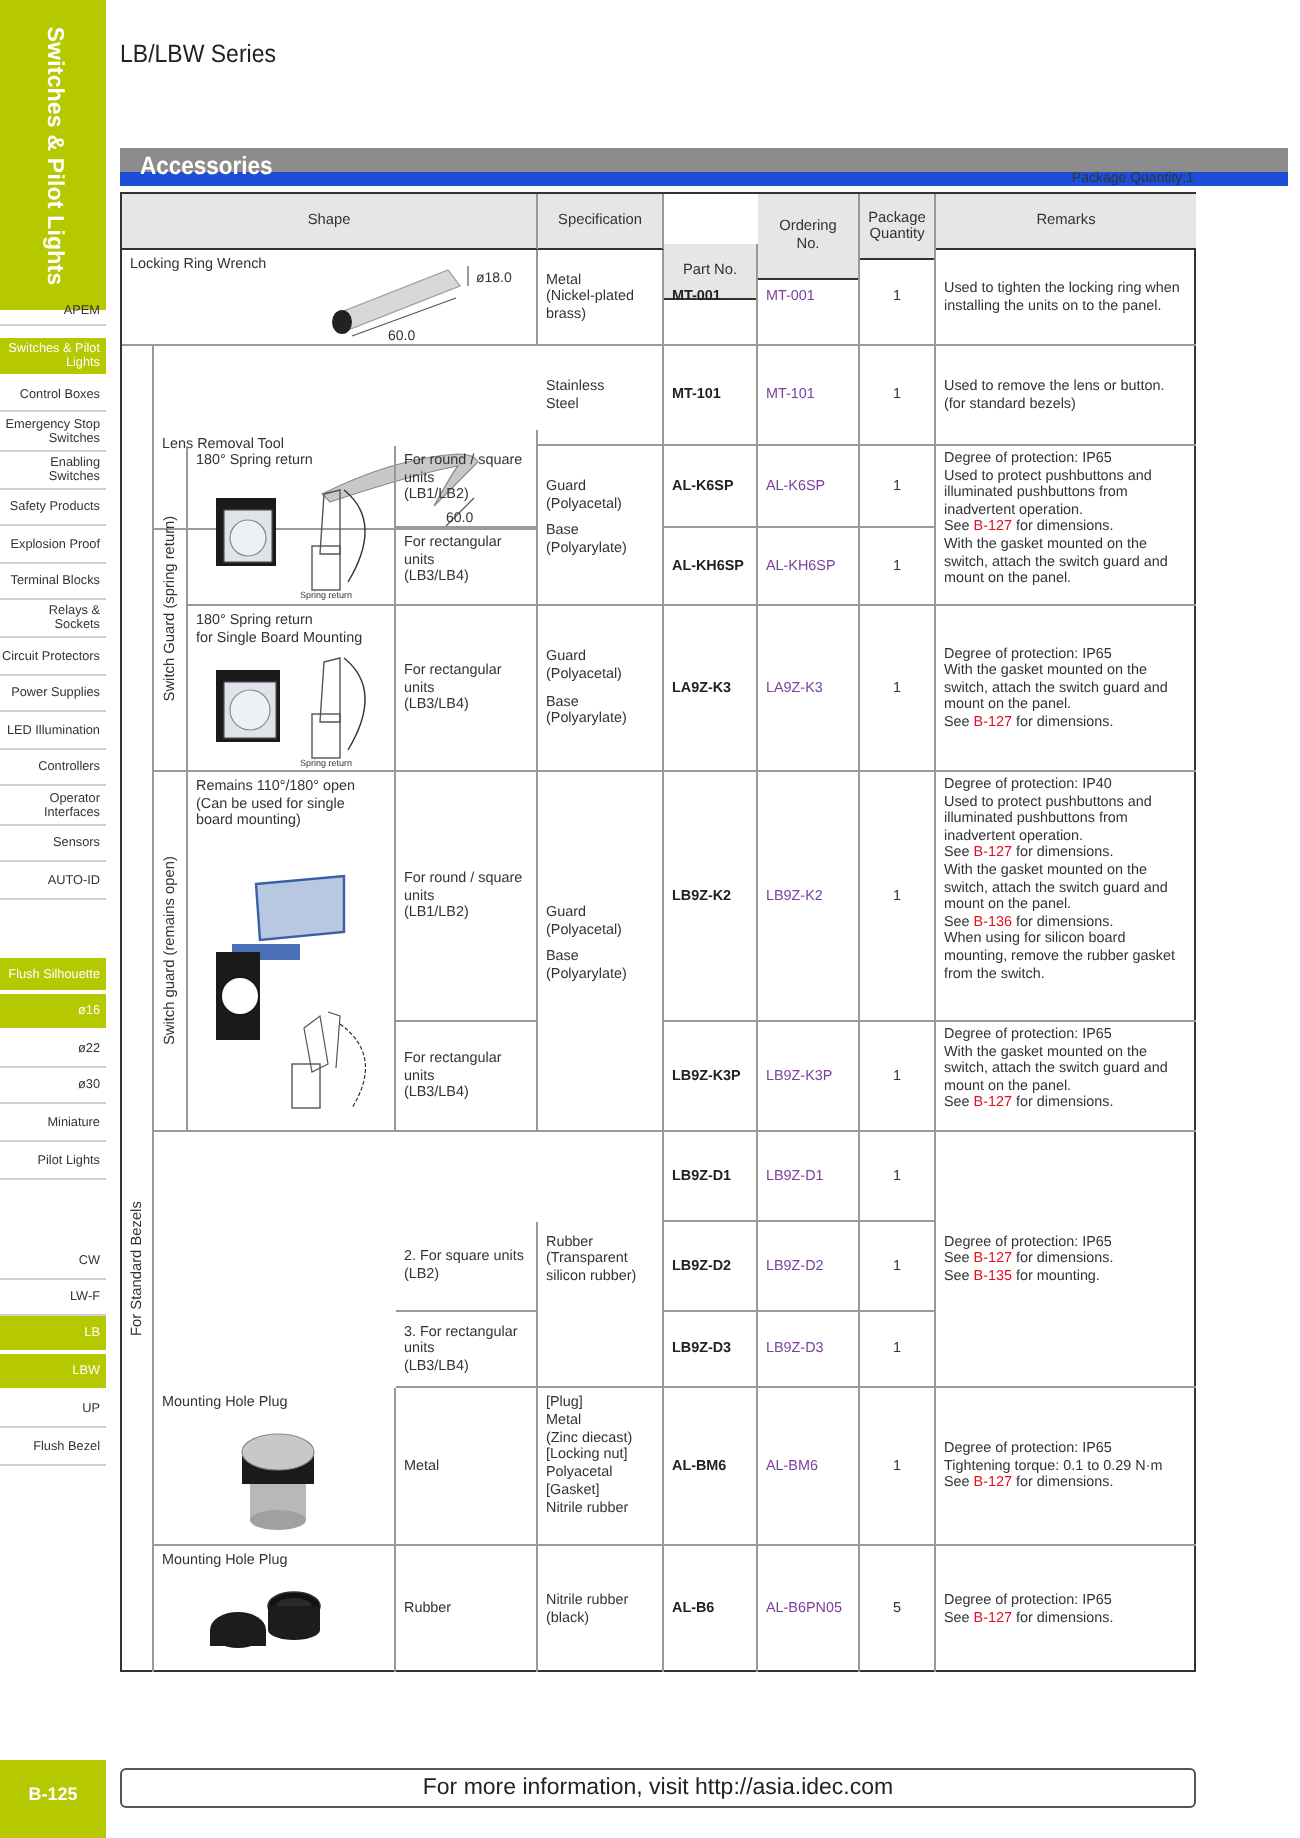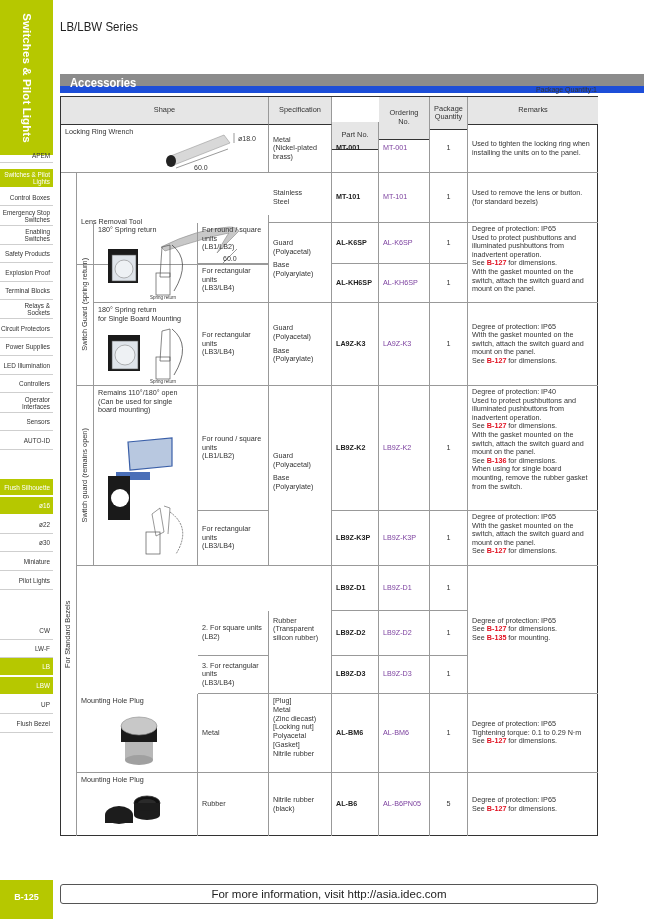--- a/index.html
+++ b/index.html
@@ -19,21 +19,21 @@
   .pkg-note { position: absolute; right: 53px; top: 86px; font-size: 7px; color: #333; }
 
   
   .tbl { position: absolute; left: 60px; top: 96px; width: 538px; height: 740px; border: 1.5px solid #333; }
   .cell { position: absolute; border-right: 1px solid #999; border-bottom: 1px solid #999; font-size: 7.2px; line-height: 8.6px; color: #333; padding: 3px 4px; overflow: hidden; }
   .hdr { background: #e6e6e6; display: flex; align-items: center; justify-content: center; text-align: center; font-size: 7.4px; border-bottom: 1.5px solid #333; }
   .mid { display: flex; align-items: center; }
   .ctr { display: flex; align-items: center; justify-content: center; text-align: center; }
   .bold { font-weight: bold; color: #222; }
   .purple { color: #7b3f9e; }
-  .ref { color: #e01020; font-weight: bold; }
+  .ref { color: #e01020; font-weight: normal; }
   .vlabel { display: flex; align-items: center; justify-content: center; }
   .vlabel span { transform: rotate(-90deg); white-space: nowrap; font-size: 7.4px; }
   .line { display:block; }
   .gap { display:block; height: 5px; }
 
   .footer-tab { position: absolute; left: 0; top: 880px; width: 53px; height: 39px; background: #b6c800; }
   .footer-tab span { position: absolute; left: 0; width: 53px; top: 12px; text-align: center; color: #fff; font-weight: bold; font-size: 9px; }
   .footer-box { position: absolute; left: 60px; top: 884px; width: 538px; height: 20px; border: 1px solid #555; border-radius: 3px; text-align: center; font-size: 11.5px; line-height: 18px; color: #222; }
 
   
@@ -288,21 +288,21 @@
   <div class="cell" style="left:407px;top:289px;width:130px;height:125px;border-right:none;padding-top:2px;">
     <span class="line">Degree of protection: IP40</span>
     <span class="line">Used to protect pushbuttons and</span>
     <span class="line">illuminated pushbuttons from</span>
     <span class="line">inadvertent operation.</span>
     <span class="line"><span>See </span><span class="ref">B-127</span><span> for dimensions.</span></span>
     <span class="line">With the gasket mounted on the</span>
     <span class="line">switch, attach the switch guard and</span>
     <span class="line">mount on the panel.</span>
     <span class="line"><span>See </span><span class="ref">B-136</span><span> for dimensions.</span></span>
-    <span class="line">When using for single board</span>
+    <span class="line">When using for silicon board</span>
     <span class="line">mounting, remove the rubber gasket</span>
     <span class="line">from the switch.</span>
   </div>
   <div class="cell mid bold" style="left:271px;top:414px;width:47px;height:55px;">LB9Z-K3P</div>
   <div class="cell mid purple" style="left:318px;top:414px;width:51px;height:55px;">LB9Z-K3P</div>
   <div class="cell ctr" style="left:369px;top:414px;width:38px;height:55px;">1</div>
   <div class="cell" style="left:407px;top:414px;width:130px;height:55px;border-right:none;padding-top:2px;">
     <span class="line">Degree of protection: IP65</span>
     <span class="line">With the gasket mounted on the</span>
     <span class="line">switch, attach the switch guard and</span>

